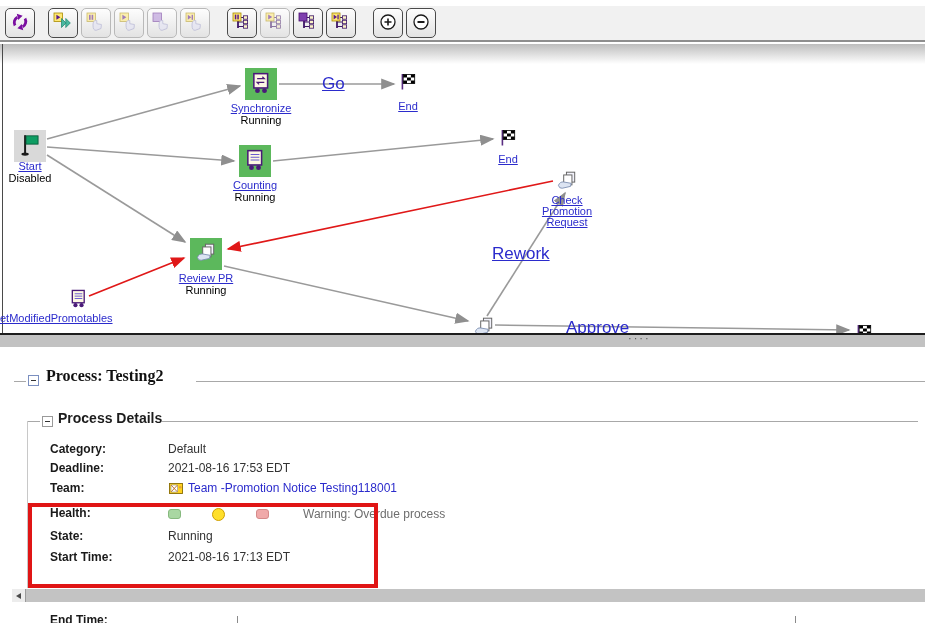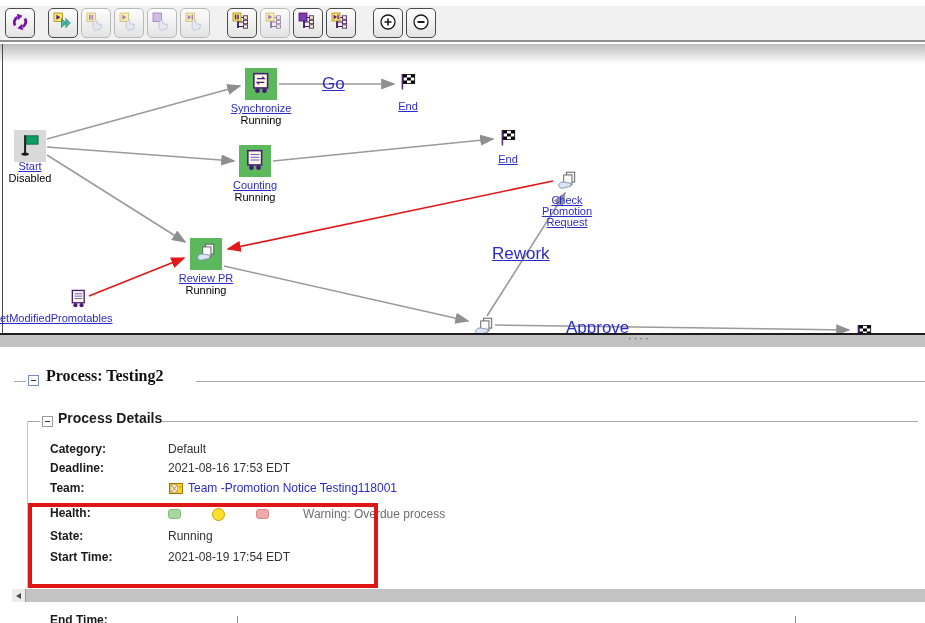--- a/index.html
+++ b/index.html
@@ -405,21 +405,21 @@
     <span class="ind ok"></span>
     <span class="ind warn"></span>
     <span class="ind crit"></span>
     <span class="warn-text">Warning: Overdue process</span>
   </div>
 
   <div class="flabel" style="top:529px;">State:</div>
   <div class="fvalue" style="top:529px;">Running</div>
 
   <div class="flabel" style="top:550px;">Start Time:</div>
-  <div class="fvalue" style="top:550px;">2021-08-19 17:54 EDT</div>
+  <div class="fvalue" style="top:550px;">2021-08-16 17:13 EDT</div>
 
   <div class="flabel" style="top:569px;margin-top:44px;">End Time:</div>
   <div class="fvalue" style="top:569px;"></div>
 
   <div class="redbox"></div>
 
   <div class="hscroll">
     <div class="hscroll-btn">
       <div class="tri-left"></div>
     </div>

